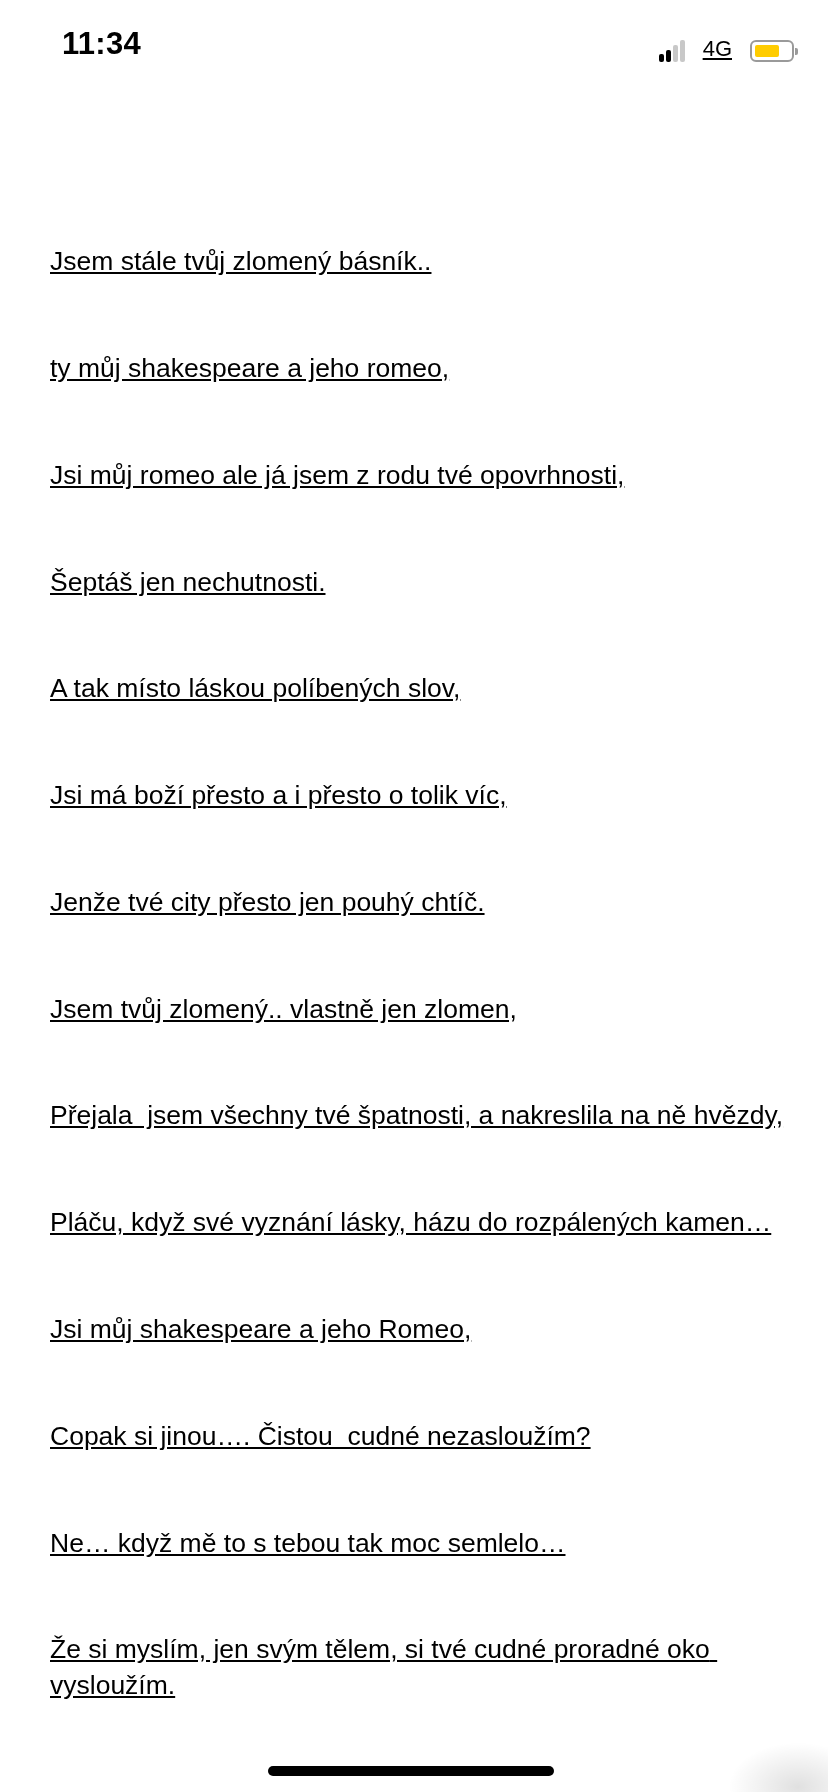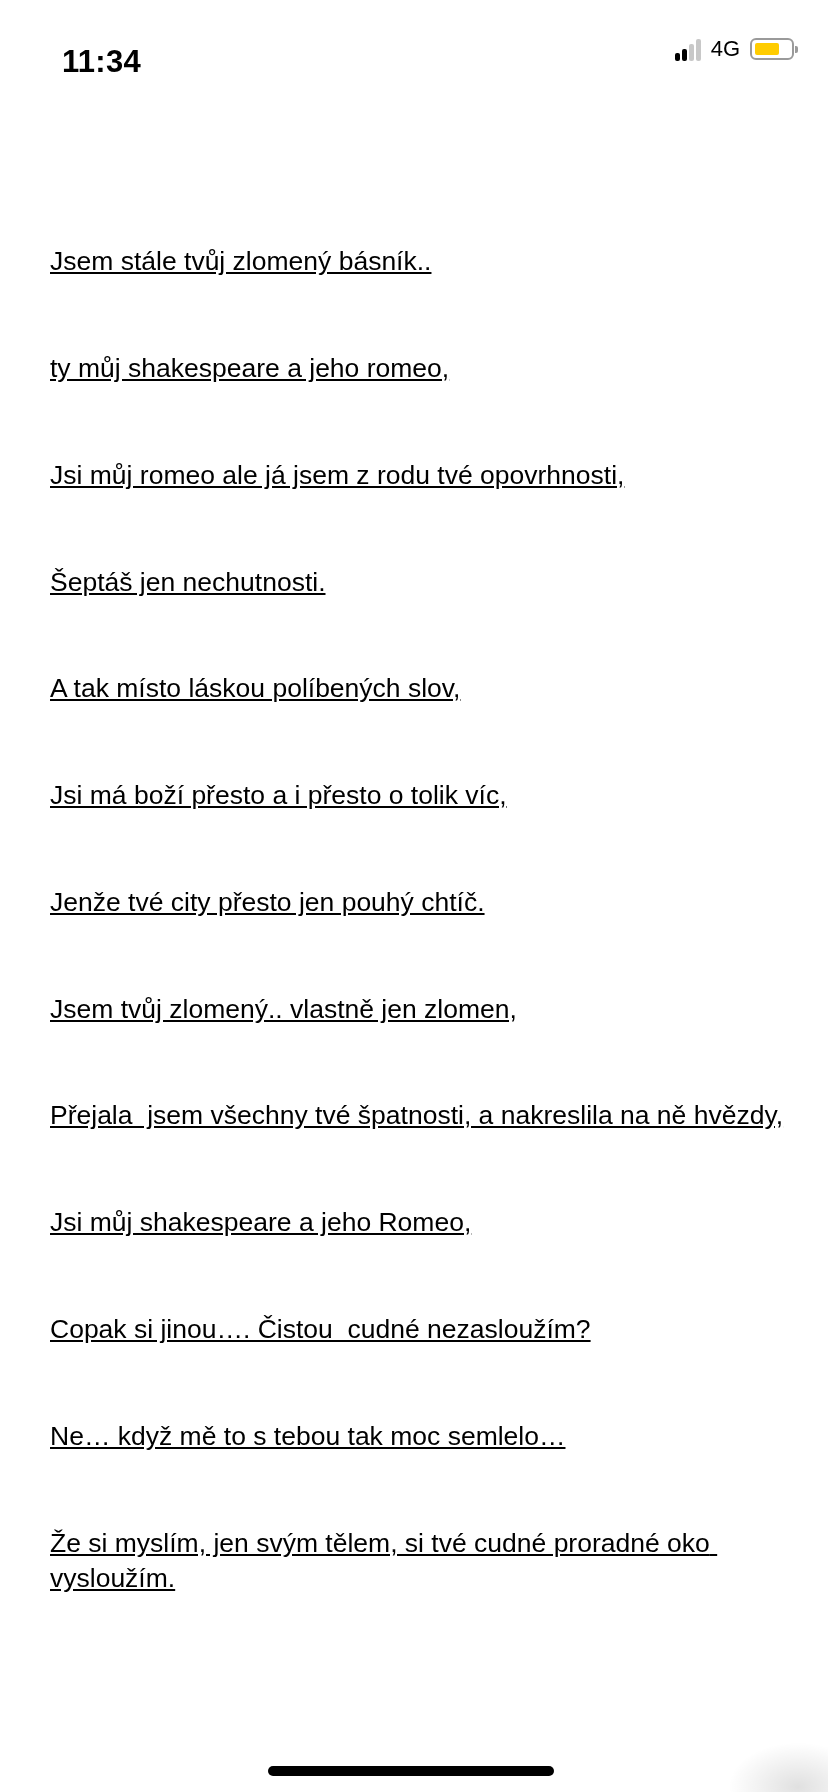--- a/index.html
+++ b/index.html
@@ -17,34 +17,35 @@
     }
     .status-bar {
       position: absolute;
       top: 0; left: 0;
       width: 828px;
       height: 100px;
     }
     .status-time {
       position: absolute;
       left: 62px;
-      top: 44px;
+      top: 26px;
       font-size: 31px;
       font-weight: 600;
       letter-spacing: 0.3px;
       font-family: "Liberation Sans", sans-serif;
     }
     .status-right {
       position: absolute;
       right: 34px;
       top: 36px;
       height: 26px;
       display: flex;
-      align-items: center;
-      gap: 6px;
+      align-items: flex-end;
+      gap: 14px;
+      text-decoration: underline;
     }
     .signal {
       display: flex;
       align-items: flex-end;
       gap: 2px;
       height: 24px;
       margin-right: 4px;
     }
     .signal .bar {
       width: 5px;
@@ -135,20 +136,21 @@
 <div class="poem">
   <span class="line">Jsem stále tvůj zlomený básník..</span>
   <span class="line">ty můj shakespeare a jeho romeo,</span>
   <span class="line">Jsi můj romeo ale já jsem z rodu tvé opovrhnosti,</span>
   <span class="line">Šeptáš jen nechutnosti.</span>
   <span class="line">A tak místo láskou políbených slov,</span>
   <span class="line">Jsi má boží přesto a i přesto o tolik víc,</span>
   <span class="line">Jenže tvé city přesto jen pouhý chtíč.</span>
   <span class="line">Jsem tvůj zlomený.. vlastně jen zlomen,</span>
   <span class="line">Přejala  jsem všechny tvé špatnosti, a nakreslila na ně hvězdy,</span>
+  <span class="line">Pláču, když své vyznání lásky, házu do rozpálených kamen…</span>
   <span class="line">Jsi můj shakespeare a jeho Romeo,</span>
   <span class="line">Copak si jinou…. Čistou  cudné nezasloužím?</span>
   <span class="line">Ne… když mě to s tebou tak moc semlelo…</span>
   <span class="line">Že si myslím, jen svým tělem, si tvé cudné proradné oko vysloužím.</span>
   <span class="stanza-gap"></span>
   
   
   
   
   

